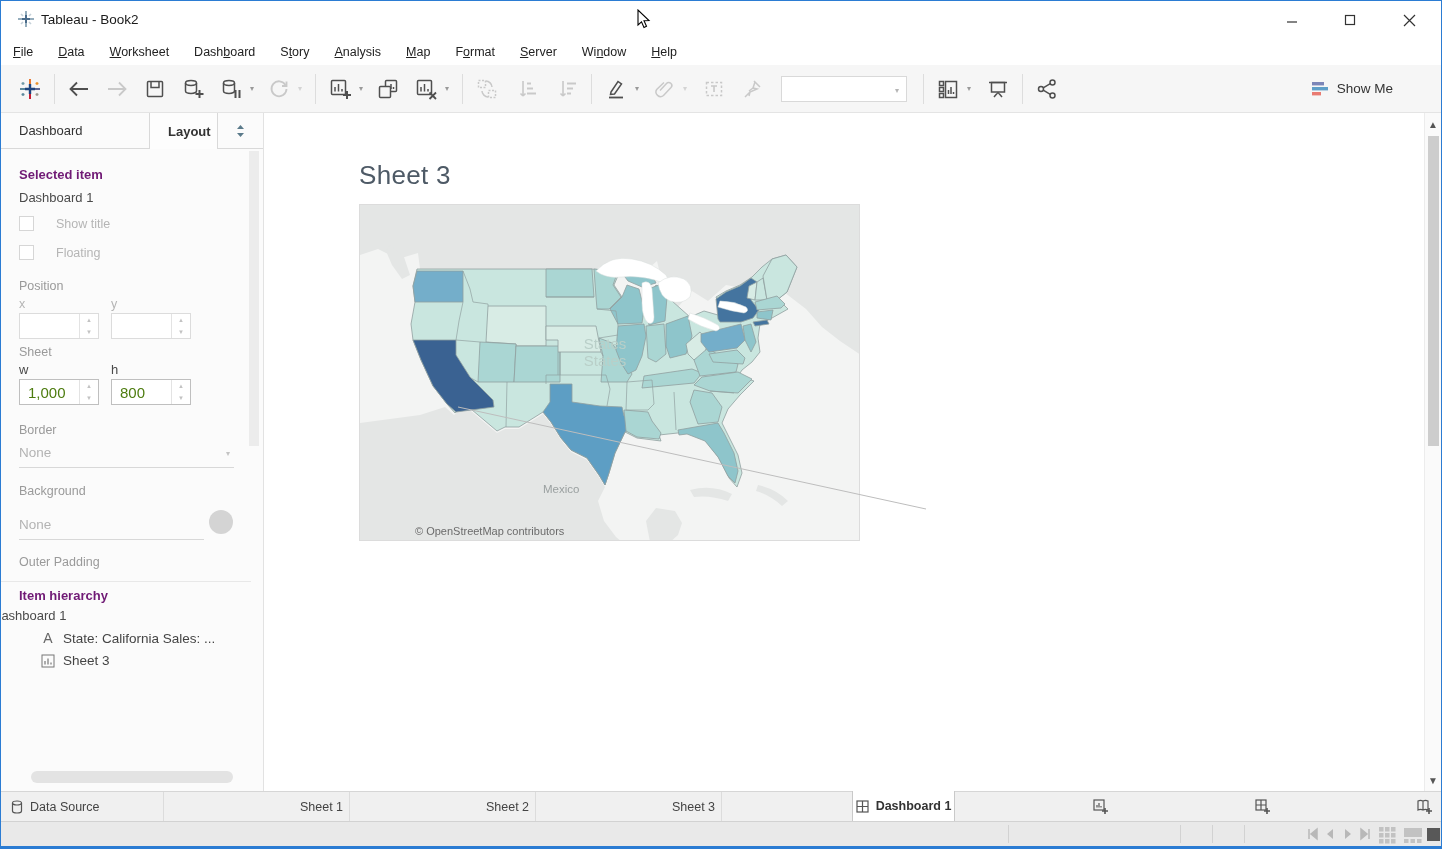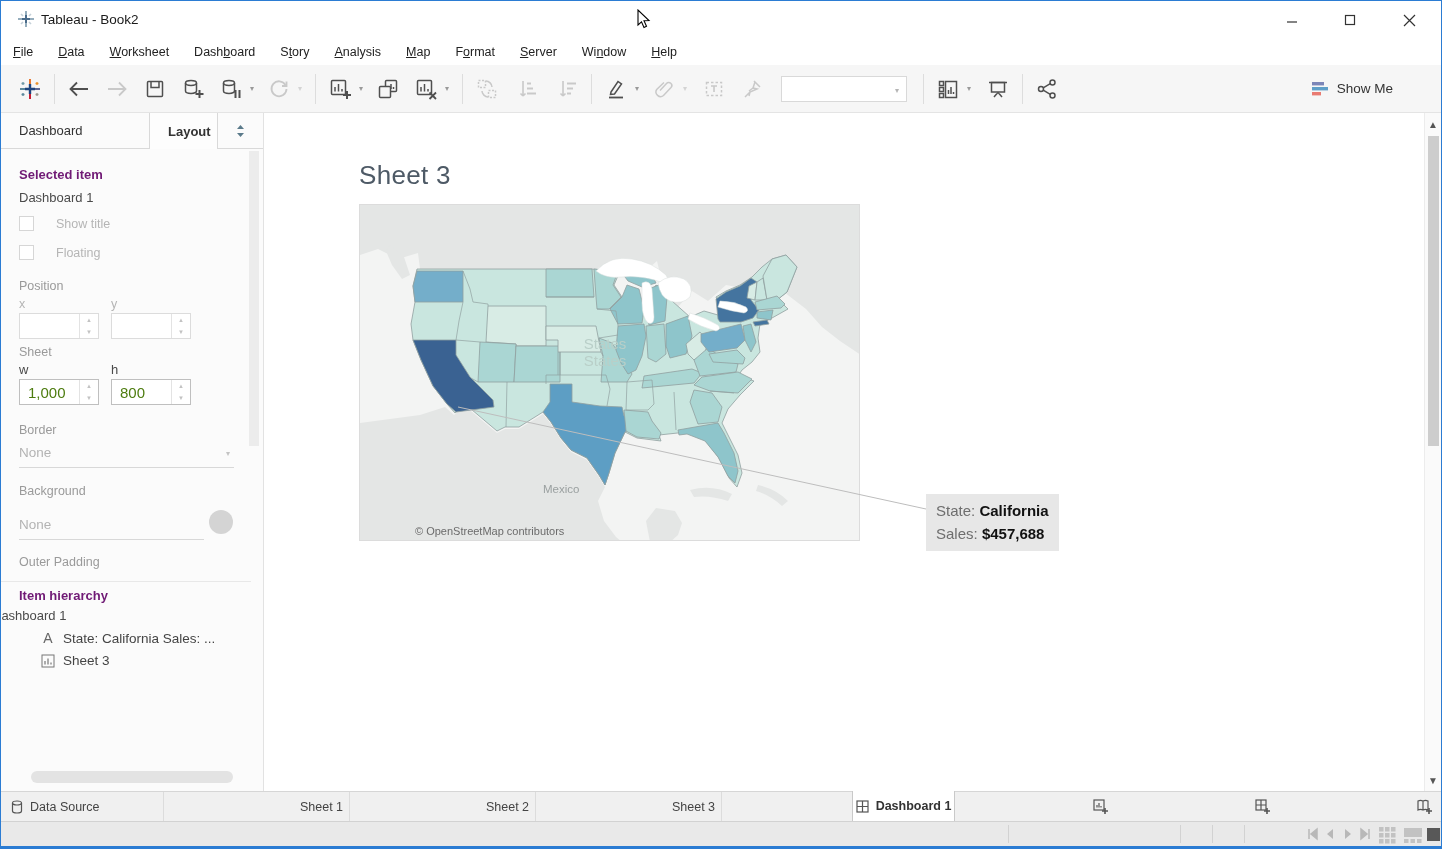--- a/index.html
+++ b/index.html
@@ -490,26 +490,20 @@
           <div>States</div>
         </div>
         <div class="map-mexico-label">Mexico</div>
         <div class="map-attribution">© OpenStreetMap contributors</div>
       </div>
 
       <svg class="leader-svg">
         <line x1="194" y1="294" x2="662" y2="396" stroke="#bdbdbd" stroke-width="1"></line>
       </svg>
 
-      <div class="annotation">
-        <div><span class="lbl">State:</span>
-             <span class="val">California</span></div>
-        <div><span class="lbl">Sales:</span>
-             <span class="val">$457,688</span></div>
-      </div>
 
       <svg class="cursor" width="14" height="20" viewBox="0 0 14 20">
         <path d="M1,1 L1,16 L4.5,12.8 L7,18.5 L9.5,17.3 L7,11.8 L12,11.5 Z" fill="#fff" stroke="#000" stroke-width="1.1"></path>
       </svg>
     </div>
 
     <div class="vscroll">
       <div class="arrow">▲</div>
       <div class="thumb"></div>
       <div class="arrow down">▼</div>

